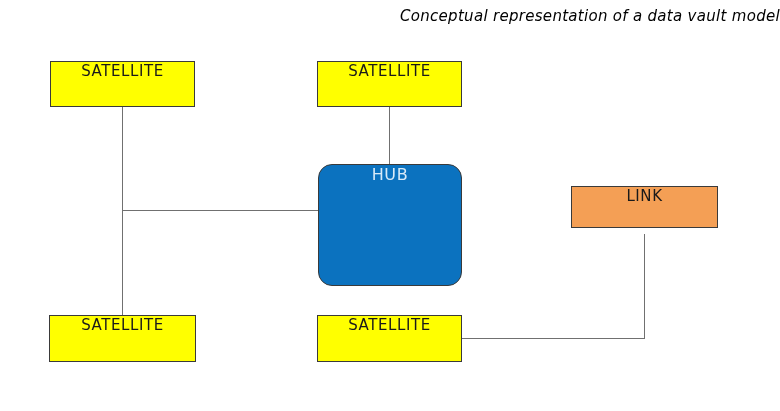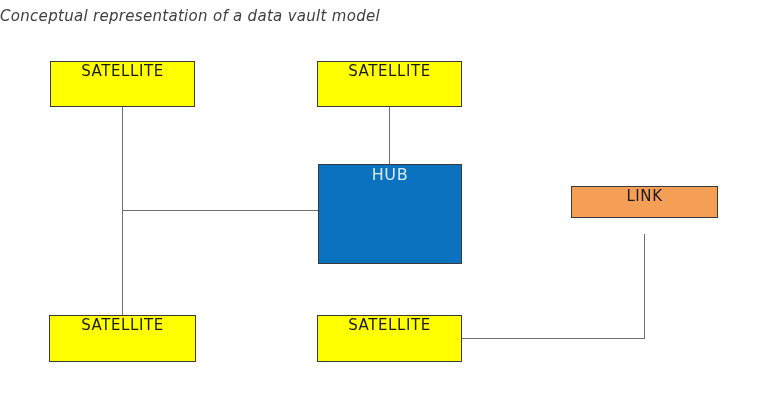--- a/index.html
+++ b/index.html
@@ -13,24 +13,24 @@
     width: 780px;
     height: 411px;
     background: #ffffff;
     overflow: hidden;
   }
   .title {
     position: absolute;
     top: 7px;
     left: 0;
     width: 780px;
-    text-align: left;
+    text-align: right;
     font-style: italic;
     font-size: 15px;
-    color: #404040;
+    color: #000000;
     letter-spacing: 0.3px;
   }
   .node {
     position: absolute;
     display: flex;
     justify-content: center;
     border: 1px solid #3a3a3a;
     box-sizing: border-box;
     font-size: 15px;
     color: #1a1a1a;
@@ -39,22 +39,22 @@
   .satellite { background: #ffff00; }
   .hub {
     background: #0b72bf;
     color: #d8eaf8;
     font-size: 16px;
   }
   .link { background: #f49f55; }
 
   #sat-tl { left: 50px;  top: 61px;  width: 145px; height: 46px; }
   #sat-tm { left: 317px; top: 61px;  width: 145px; height: 46px; }
-  #hub    { left: 318px; top: 164px; width: 144px; height: 100px; }
-  #link   { left: 571px; top: 186px; width: 147px; height: 32px; }
+  #hub    { left: 318px; top: 164px; width: 144px; height: 122px; border-radius: 14px; }
+  #link   { left: 571px; top: 186px; width: 147px; height: 42px; }
   #sat-bl { left: 49px;  top: 315px; width: 147px; height: 47px; }
   #sat-bm { left: 317px; top: 315px; width: 145px; height: 47px; }
 
   .connector {
     position: absolute;
     background: #707070;
   }
   
   #conn-1 { left: 389px; top: 107px; width: 1px; height: 57px; }
   

